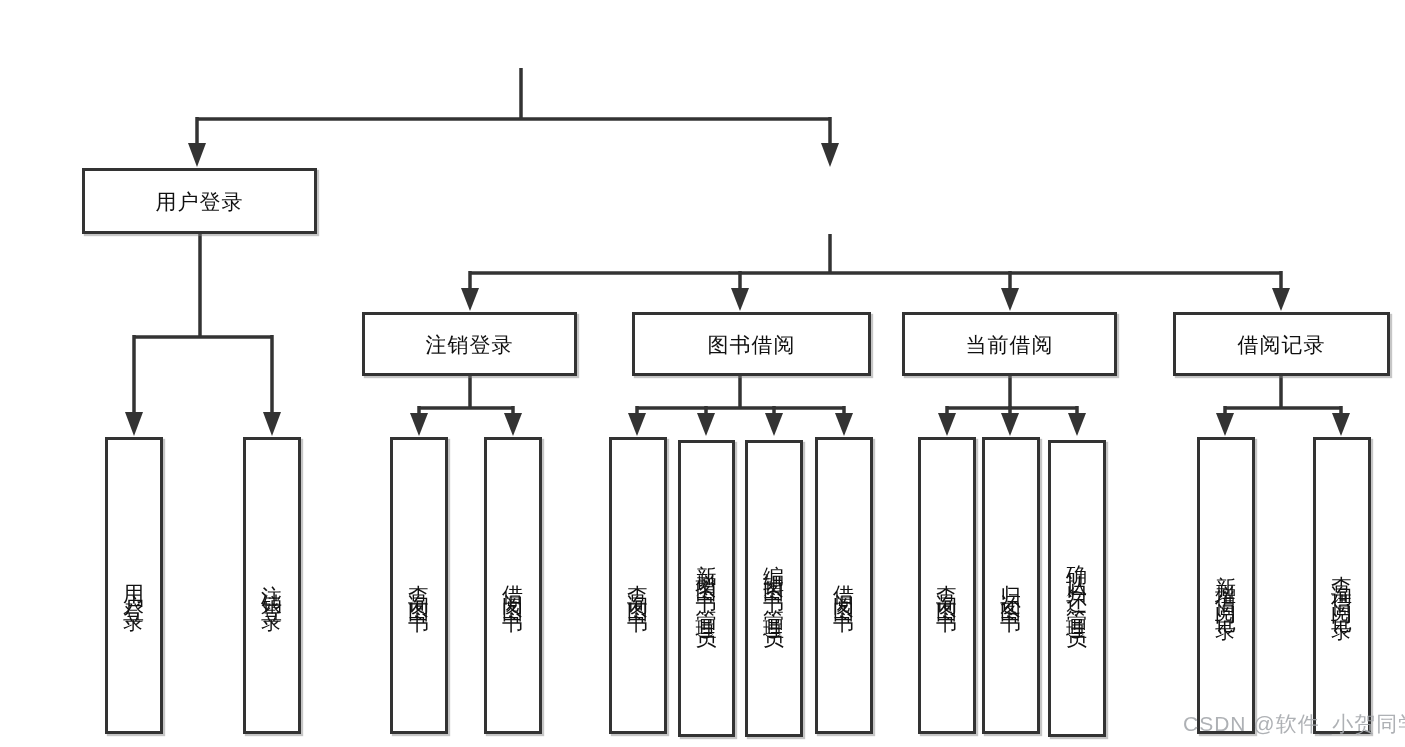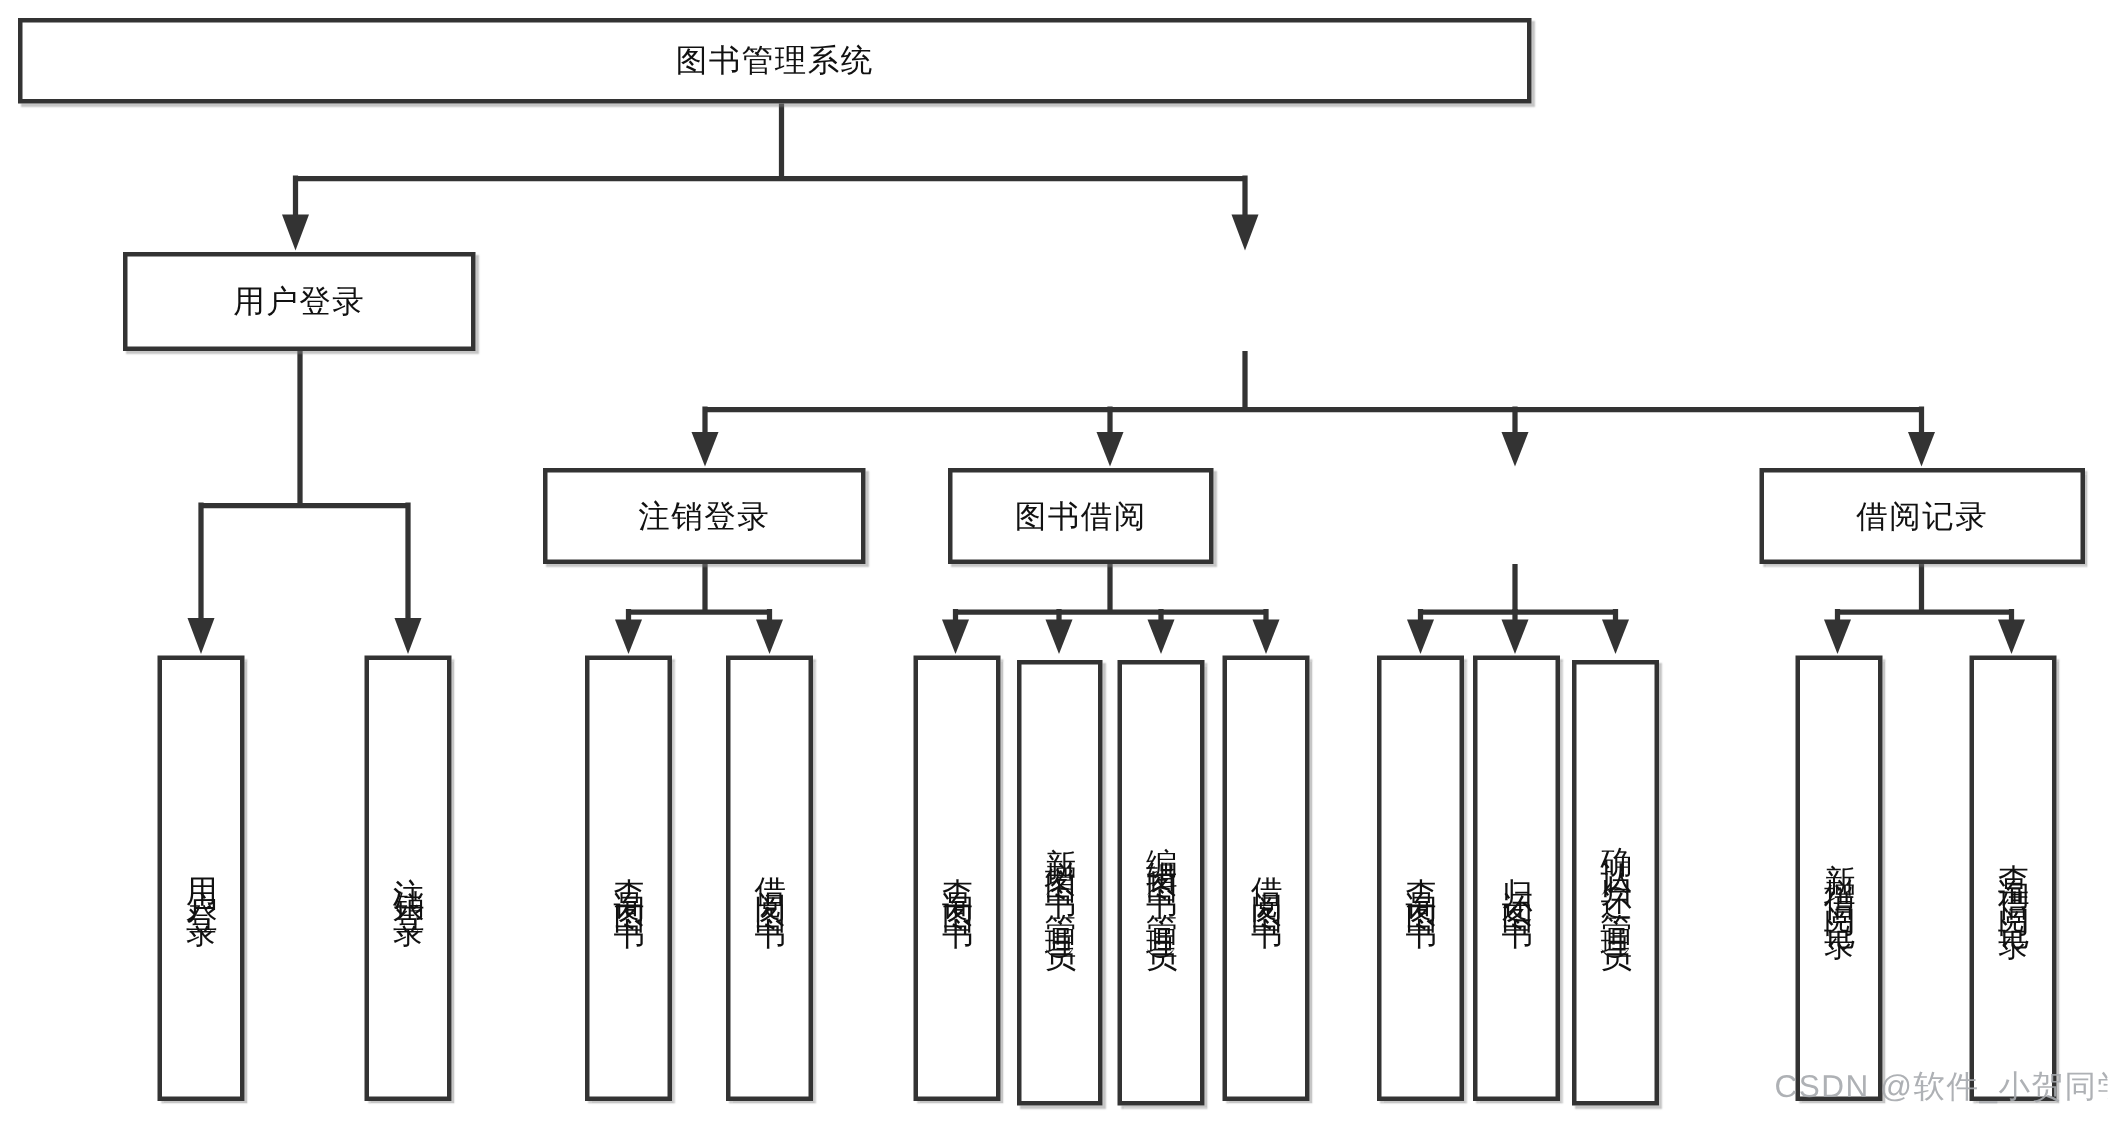--- a/index.html
+++ b/index.html
@@ -120,26 +120,26 @@
 
       <polygon points="938,413 956,413 947,436"></polygon>
       <polygon points="1001,413 1019,413 1010,436"></polygon>
       <polygon points="1068,413 1086,413 1077,436"></polygon>
 
       <polygon points="1216,413 1234,413 1225,436"></polygon>
       <polygon points="1332,413 1350,413 1341,436"></polygon>
     </g>
   </svg>
 
-  <div class="node" style="left:12px;top:12px;width:1009px;height:57px">图书管理系统</div>
 
   <div class="node" style="left:82px;top:168px;width:235px;height:66px">用户登录</div>
 
   <div class="node" style="left:362px;top:312px;width:215px;height:64px">注销登录</div>
-  <div class="node" style="left:632px;top:312px;width:177px;height:64px">图书借阅</div>
+  <div class="node" style="left:632px;top:312px;width:239px;height:64px">图书借阅</div>
+  <div class="node" style="left:902px;top:312px;width:215px;height:64px">当前借阅</div>
   <div class="node" style="left:1173px;top:312px;width:217px;height:64px">借阅记录</div>
 
   <div class="node v" style="left:105px;top:437px;width:58px;height:297px">用户登录</div>
   <div class="node v" style="left:243px;top:437px;width:58px;height:297px">注销登录</div>
 
   <div class="node v" style="left:390px;top:437px;width:58px;height:297px">查询图书</div>
   <div class="node v" style="left:484px;top:437px;width:58px;height:297px">借阅图书</div>
 
   <div class="node v" style="left:609px;top:437px;width:58px;height:297px">查询图书</div>
   <div class="node v" style="left:678px;top:440px;width:57px;height:297px">新增图书（管理员）</div>

